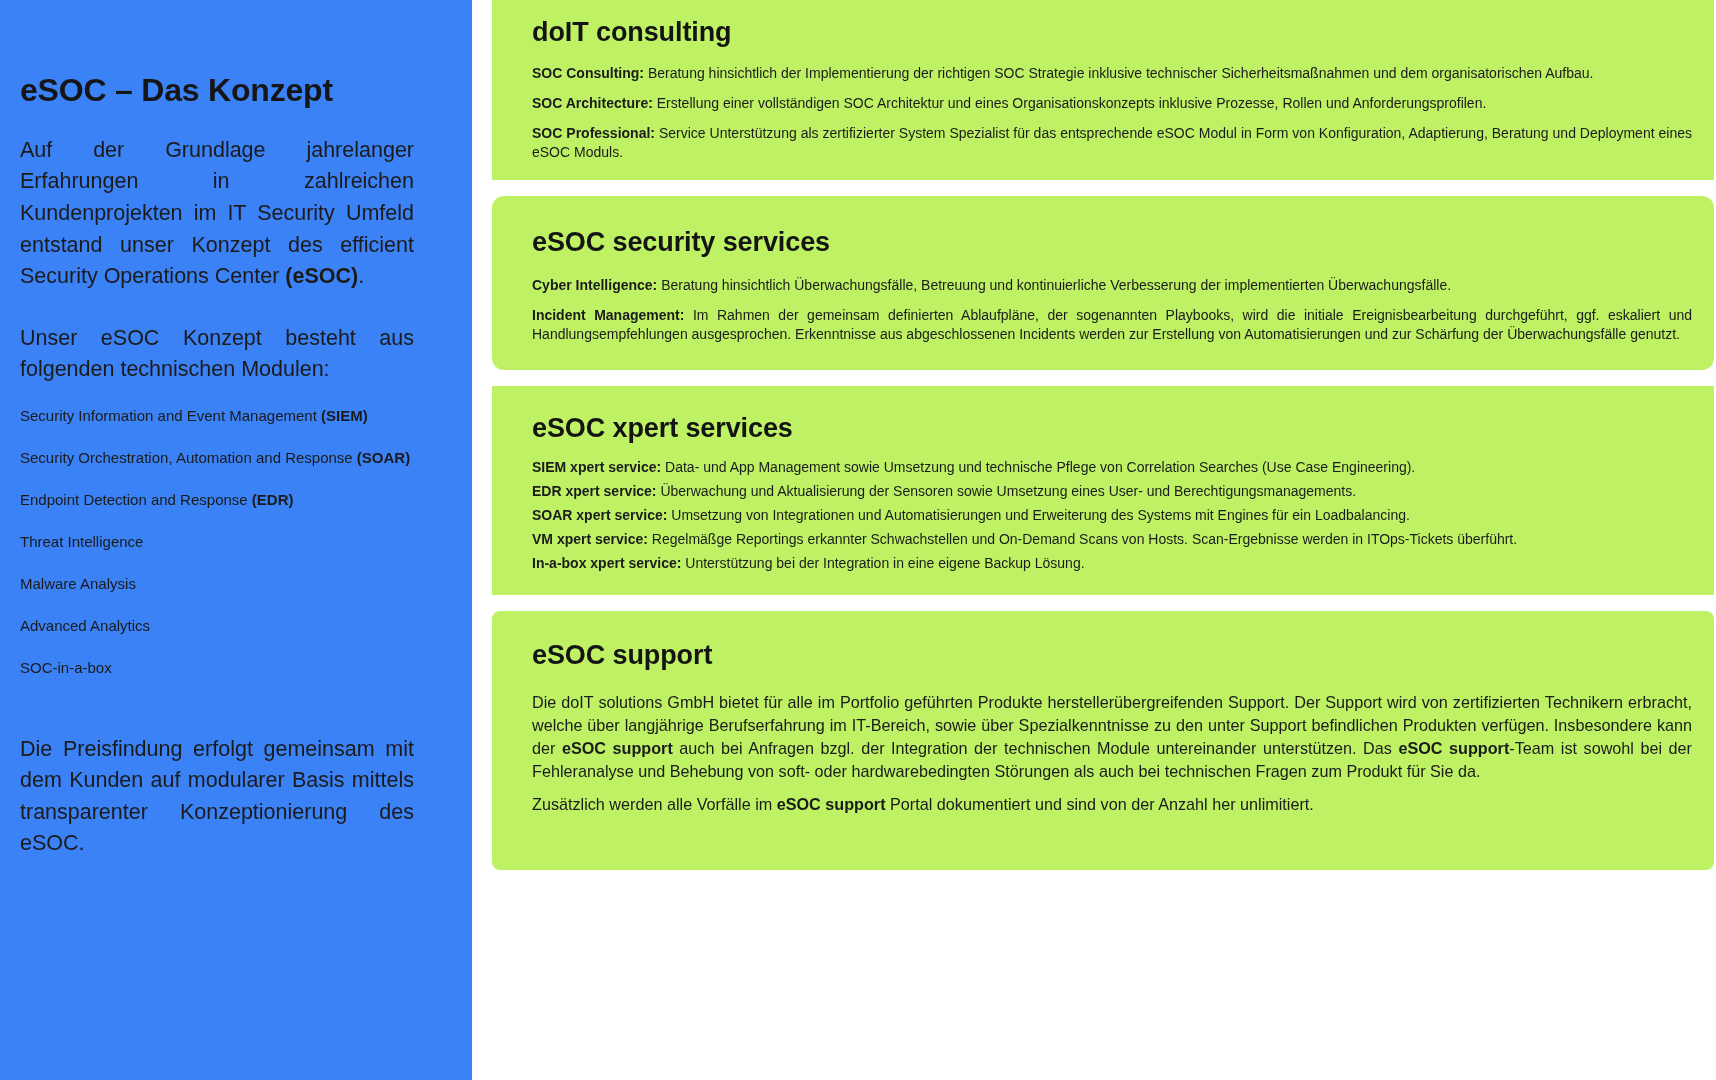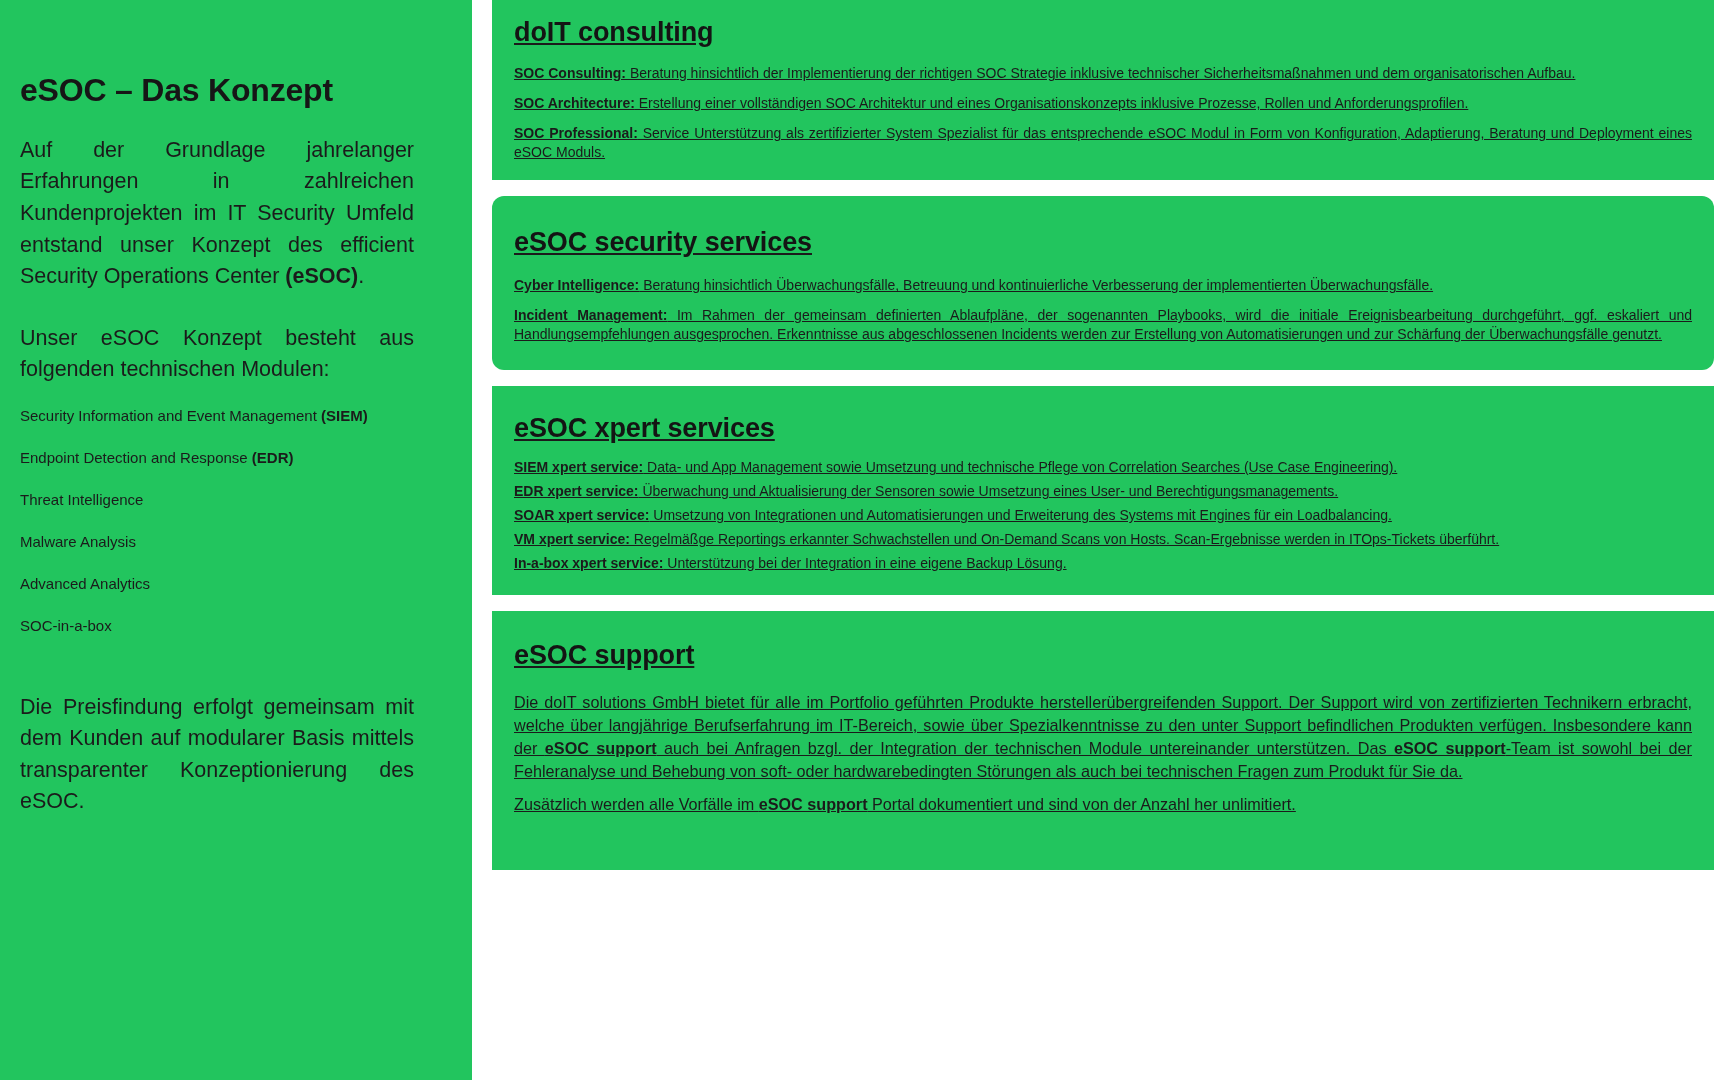--- a/index.html
+++ b/index.html
@@ -23,21 +23,21 @@
     background: #ffffff;
     display: flex;
     flex-direction: row;
     align-items: stretch;
   }
 
   
   .left-panel {
     width: 472px;
     min-width: 472px;
-    background: #22c55e;
+    background: #3b82f6;
     box-sizing: border-box;
     padding: 72px 58px 40px 20px;
     display: flex;
     flex-direction: column;
   }
 
   .left-title {
     font-size: 32px;
     font-weight: bold;
     letter-spacing: -0.2px;
@@ -84,31 +84,30 @@
 
   .right-col {
     flex: 1 1 auto;
     display: flex;
     flex-direction: column;
     box-sizing: border-box;
     padding: 0 2px 0 0;
   }
 
   .card {
-    background: #22c55e;
+    background: #bef264;
     box-sizing: border-box;
-    padding: 18px 22px 16px 22px;
-    text-decoration: underline;
+    padding: 18px 22px 16px 40px;
   }
   .card + .card { margin-top: 16px; }
 
   .card-c1 { padding-top: 16px; padding-bottom: 18px; }
   .card-c2 { padding-top: 30px; padding-bottom: 26px; border-radius: 12px; }
   .card-c3 { padding-top: 26px; padding-bottom: 22px; }
-  .card-c4 { padding-top: 28px; padding-bottom: 46px; }
+  .card-c4 { padding-top: 28px; padding-bottom: 46px; border-radius: 8px; }
 
   .card-title {
     font-size: 27px;
     font-weight: bold;
     line-height: 1.2;
     margin: 0 0 16px 0;
     color: #141414;
     letter-spacing: -0.1px;
   }
   .card-c2 .card-title { margin-bottom: 18px; }
@@ -149,20 +148,21 @@
   <aside class="left-panel">
 
     <h1 class="left-title">eSOC – Das Konzept</h1>
 
     <p class="left-para"><span>Auf der Grundlage jahrelanger Erfahrungen in zahlreichen Kundenprojekten im IT Security Umfeld entstand unser Konzept des efficient Security Operations Center </span><b>(eSOC)</b><span>.</span></p>
 
     <p class="left-intro2">Unser eSOC Konzept besteht aus folgenden technischen Modulen:</p>
 
     <ul class="module-list">
       <li><span>Security Information and Event Management </span><b>(SIEM)</b></li>
+      <li><span>Security Orchestration, Automation and Response </span><b>(SOAR)</b></li>
       <li><span>Endpoint Detection and Response </span><b>(EDR)</b></li>
       <li><span>Threat Intelligence</span><b></b></li>
       <li><span>Malware Analysis</span><b></b></li>
       <li><span>Advanced Analytics</span><b></b></li>
       <li><span>SOC-in-a-box</span><b></b></li>
     </ul>
 
     <div class="left-spacer"></div>
 
     <p class="left-para">Die Preisfindung erfolgt gemeinsam mit dem Kunden auf modularer Basis mittels transparenter Konzeptionierung des eSOC.</p>

